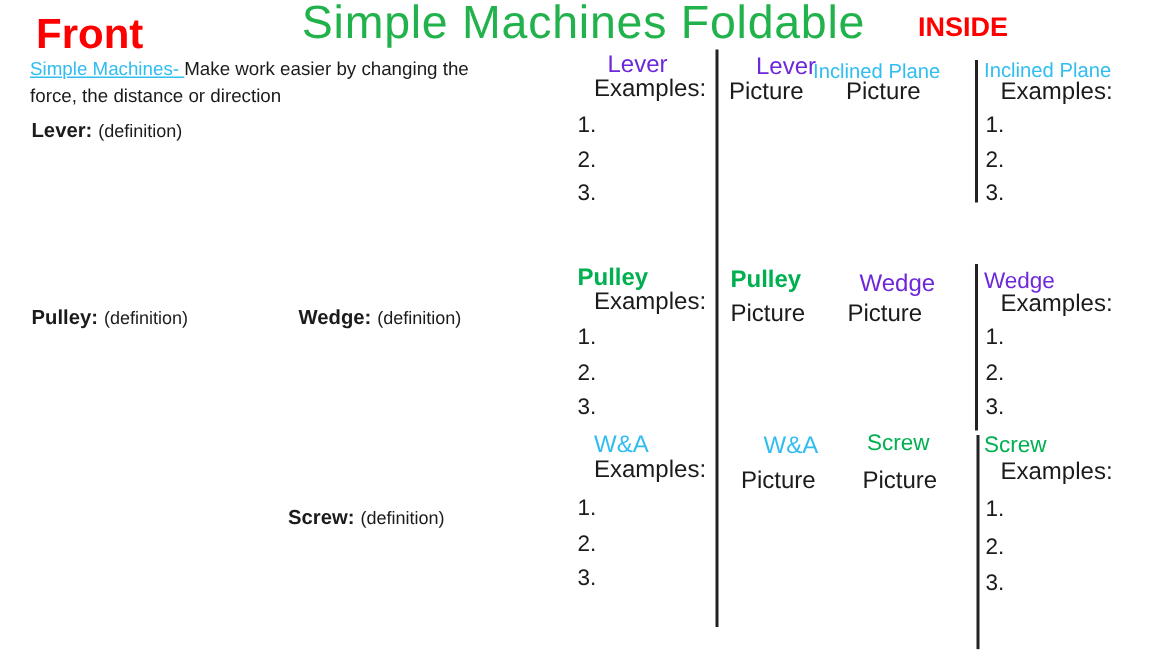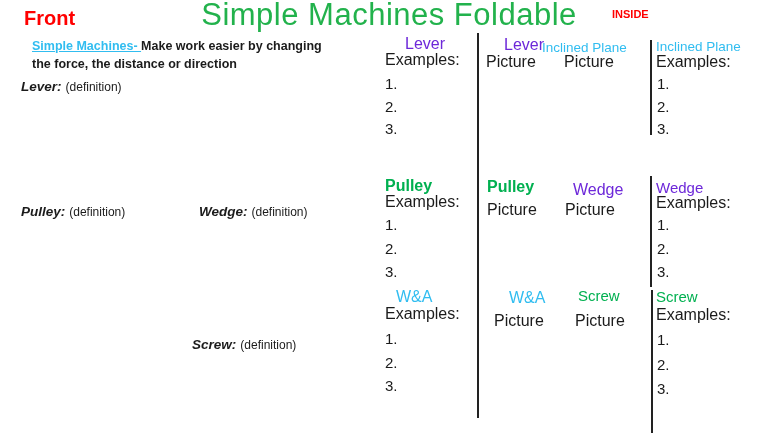--- a/index.html
+++ b/index.html
@@ -6,45 +6,45 @@
   .page{position:relative;width:768px;height:433px;background:#ffffff;overflow:hidden;
         font-family:"Liberation Sans",sans-serif;color:#1b1b1b;}
   .abs{position:absolute;white-space:nowrap;}
   .red{color:#FF0000;font-weight:bold;}
   .tgreen{color:#22B24C;}
   .green{color:#00B050;}
   .purple{color:#6d28d9;}
   .lblue{color:#31BDF0;}
   .b{font-weight:bold;}
   .title{font-size:31px;letter-spacing:.5px;}
-  .front-label{font-size:20px;text-align:center;}
-  .inside-label{font-size:11px;}
+  .front-label{font-size:28px;text-align:center;}
+  .inside-label{font-size:18px;}
   .intro{font-size:12.5px;line-height:1.4;white-space:normal;width:305px;}
   .intro .term{text-decoration:underline;}
   .def{font-size:13.5px;}
-  .def .term{font-weight:bold;font-style:italic;}
+  .def .term{font-weight:bold;}
   .def .note{font-size:12px;margin-left:4px;text-align:right;}
   .hdr16{font-size:16px;}
   .hdr15{font-size:15px;}
   .hdr13{font-size:13.5px;}
-  .ex{font-size:16px;}
+  .ex{font-size:16px;margin-left:11px;}
   .num{font-size:15px;}
   .pic{font-size:16px;}
   .vline{position:absolute;width:1.5px;background:#222;}
 </style>
 </head>
 <body>
 
 <div class="page">
 
   <div class="abs red front-label" style="left:24px;top:7px;">Front</div>
   <div class="abs tgreen title" style="left:389px;top:-3px;transform:translateX(-50%);">Simple Machines Foldable</div>
   <div class="abs red inside-label" style="left:612px;top:8px;">INSIDE</div>
 
-  <div class="abs intro" style="left:32px;top:38px;font-weight:bold;"><span class="term lblue">Simple Machines- </span><span>Make work easier by changing the force, the distance or direction</span></div>
+  <div class="abs intro" style="left:20px;top:38px;"><span class="term lblue">Simple Machines- </span><span>Make work easier by changing the force, the distance or direction</span></div>
 
   <div class="abs def" style="left:21px;top:79px;"><span class="term">Lever:</span><span class="note">(definition)</span></div>
   <div class="abs def" style="left:199px;top:204px;"><span class="term">Wedge:</span><span class="note">(definition)</span></div>
   <div class="abs def" style="left:21px;top:204px;"><span class="term">Pulley:</span><span class="note">(definition)</span></div>
   <div class="abs def" style="left:192px;top:337px;"><span class="term">Screw:</span><span class="note">(definition)</span></div>
 
   <div class="vline" style="left:477px;top:33px;height:385px;"></div>
   <div class="vline" style="left:650px;top:40px;height:95px;"></div>
   <div class="vline" style="left:650px;top:176px;height:111px;"></div>
   <div class="vline" style="left:651px;top:290px;height:143px;"></div>

